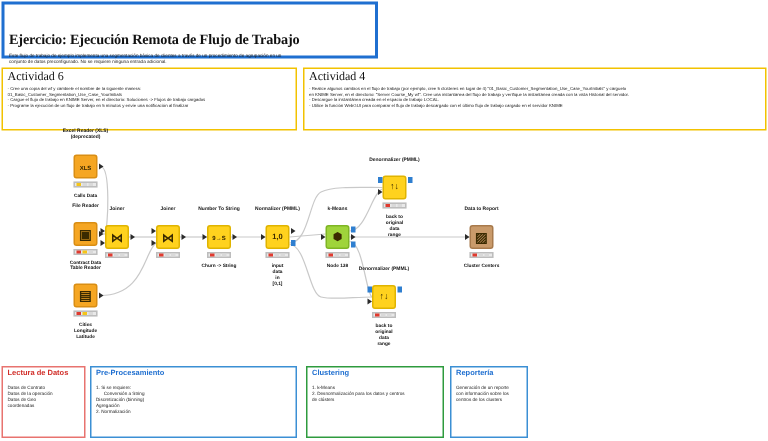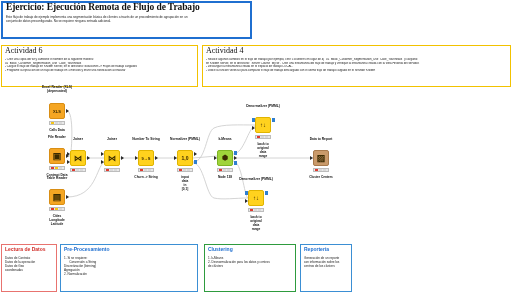--- a/index.html
+++ b/index.html
@@ -14,21 +14,21 @@
   .canvas{position:absolute;left:0;top:0;width:512px;height:294px;}
 
   
   .anno{position:absolute;background:#ffffff;box-sizing:border-box;}
   .anno .anno-title{font-weight:bold;line-height:1.05;}
   .anno .anno-body{line-height:1.22;}
 
   #anno-header{
     left:1px;top:1px;width:251px;height:38px;
     border:2px solid #1f6fd0;
-    padding:0 3px 0 3px;
+    padding:20px 3px 0 3px;
   }
   #anno-header .anno-title{
     font-family:"Liberation Serif", serif;
     font-size:9.5px;color:#111111;letter-spacing:-0.1px;
   }
   #anno-header .anno-body{
     font-size:3.1px;color:#1a1a1a;margin-top:3px;
   }
 
   #anno-act2{

